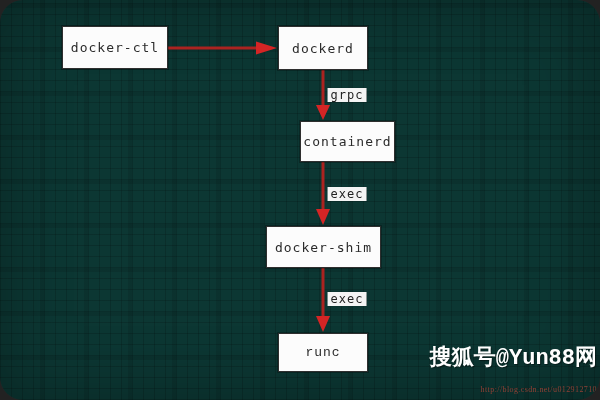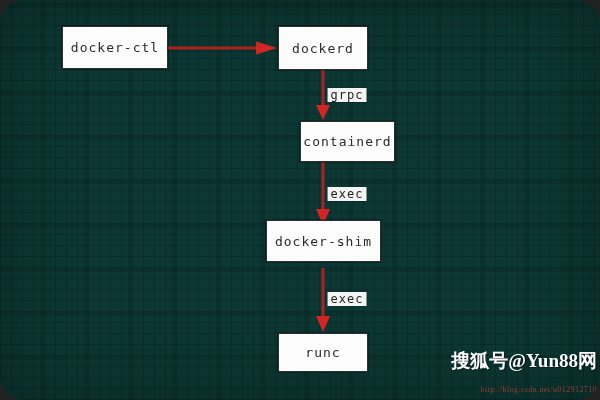--- a/index.html
+++ b/index.html
@@ -41,35 +41,35 @@
     font-size: 12px;
     letter-spacing: 1px;
     line-height: 14px;
     padding: 0 3px;
     box-shadow: 0 0 1px rgba(0,0,0,0.5);
     margin-left: 24px;
   }
   .n-docker-ctl  { left: 62px;  top: 26px;  width: 106px; height: 43px; }
   .n-dockerd     { left: 278px; top: 26px;  width: 90px;  height: 44px; }
   .n-containerd  { left: 276px; top: 121px; width: 95px;  height: 41px; margin-left: 24px; }
-  .n-docker-shim { left: 266px; top: 220px; width: 115px; height: 42px; }
-  .n-runc        { left: 278px; top: 333px; width: 90px;  height: 39px; }
+  .n-docker-shim { left: 266px; top: 226px; width: 115px; height: 42px; }
+  .n-runc        { left: 278px; top: 333px; width: 90px;  height: 39px; font-family: Liberation Mono, monospace; }
   .l-grpc  { left: 323px; top: 88px; }
   .l-exec1 { left: 323px; top: 187px; }
   .l-exec2 { left: 323px; top: 292px; }
   .watermark {
     position: absolute;
     right: 3px; bottom: 6px;
     text-align: right;
     line-height: 1;
   }
   .watermark .brand {
-    font-family: Liberation Serif, serif;
+    font-family: Liberation Mono, monospace;
     font-weight: bold;
-    font-size: 19px;
+    font-size: 22px;
     color: #ffffff;
     text-shadow: 1px 1px 1px rgba(0,0,0,0.45);
     white-space: nowrap;
   }
   .watermark .url {
     font-family: Liberation Serif, serif;
     font-size: 8px;
     color: rgba(158, 66, 54, 0.9);
     letter-spacing: 0.4px;
     margin-top: 16px;

